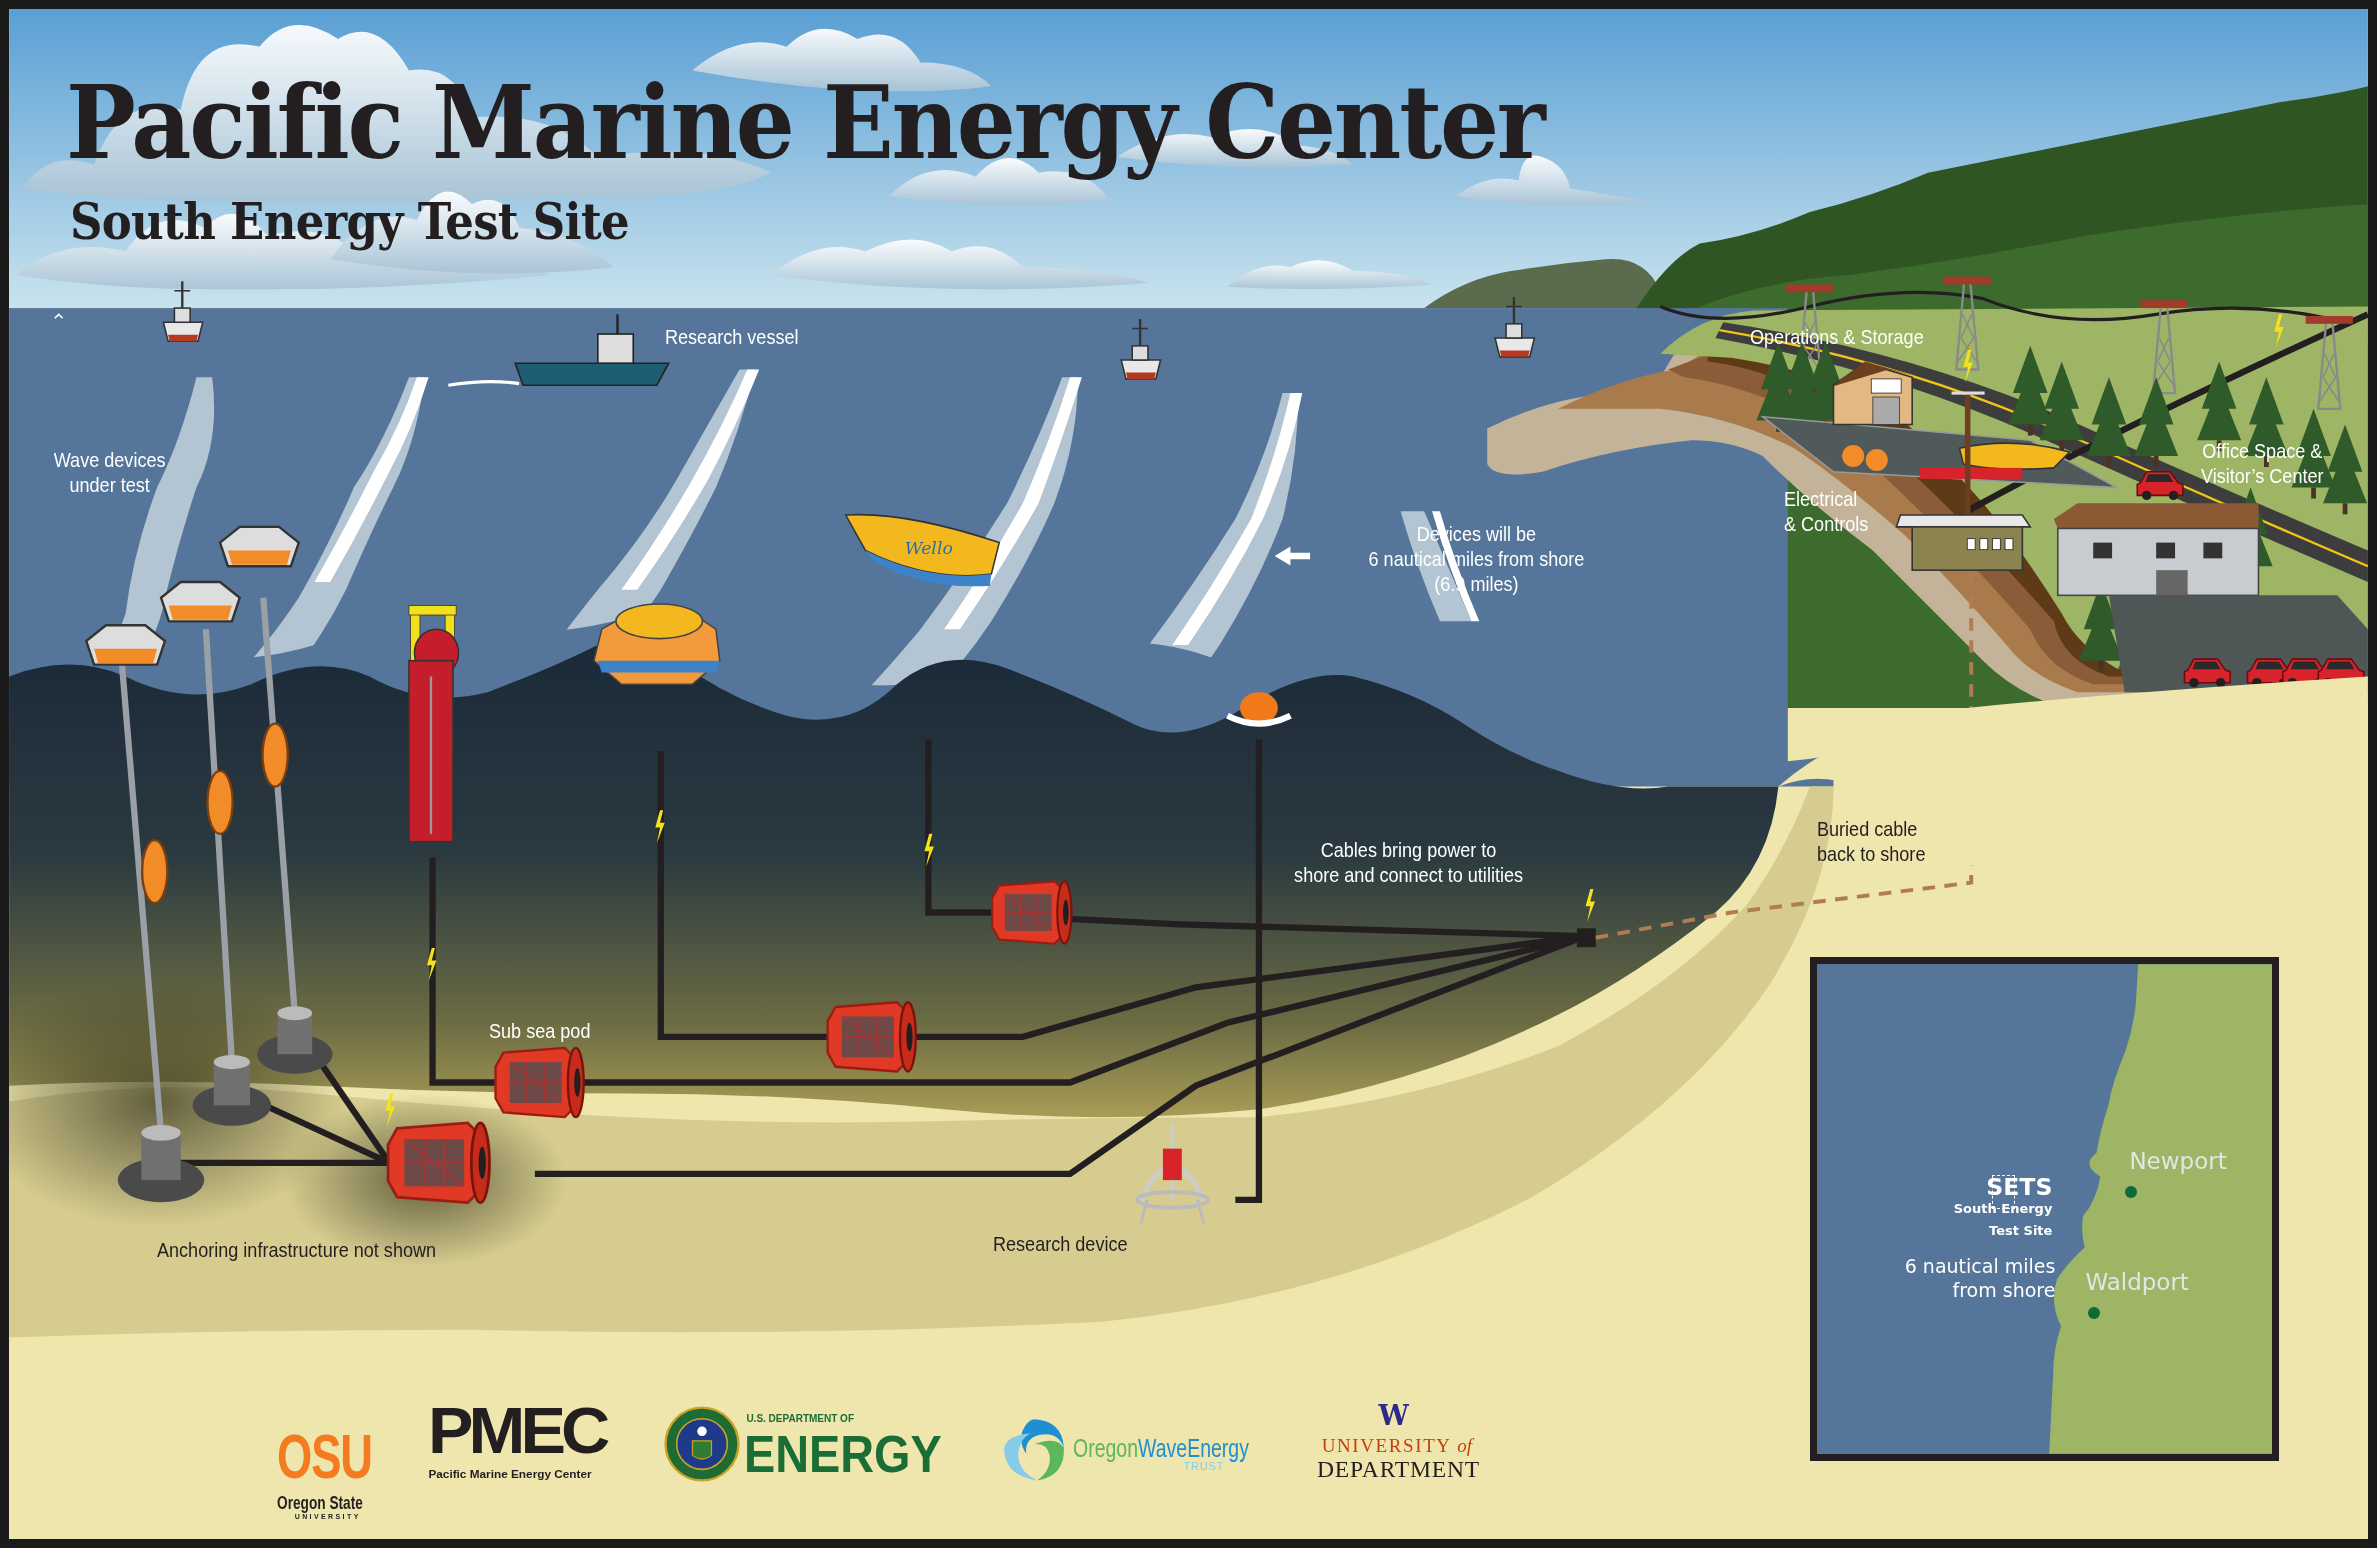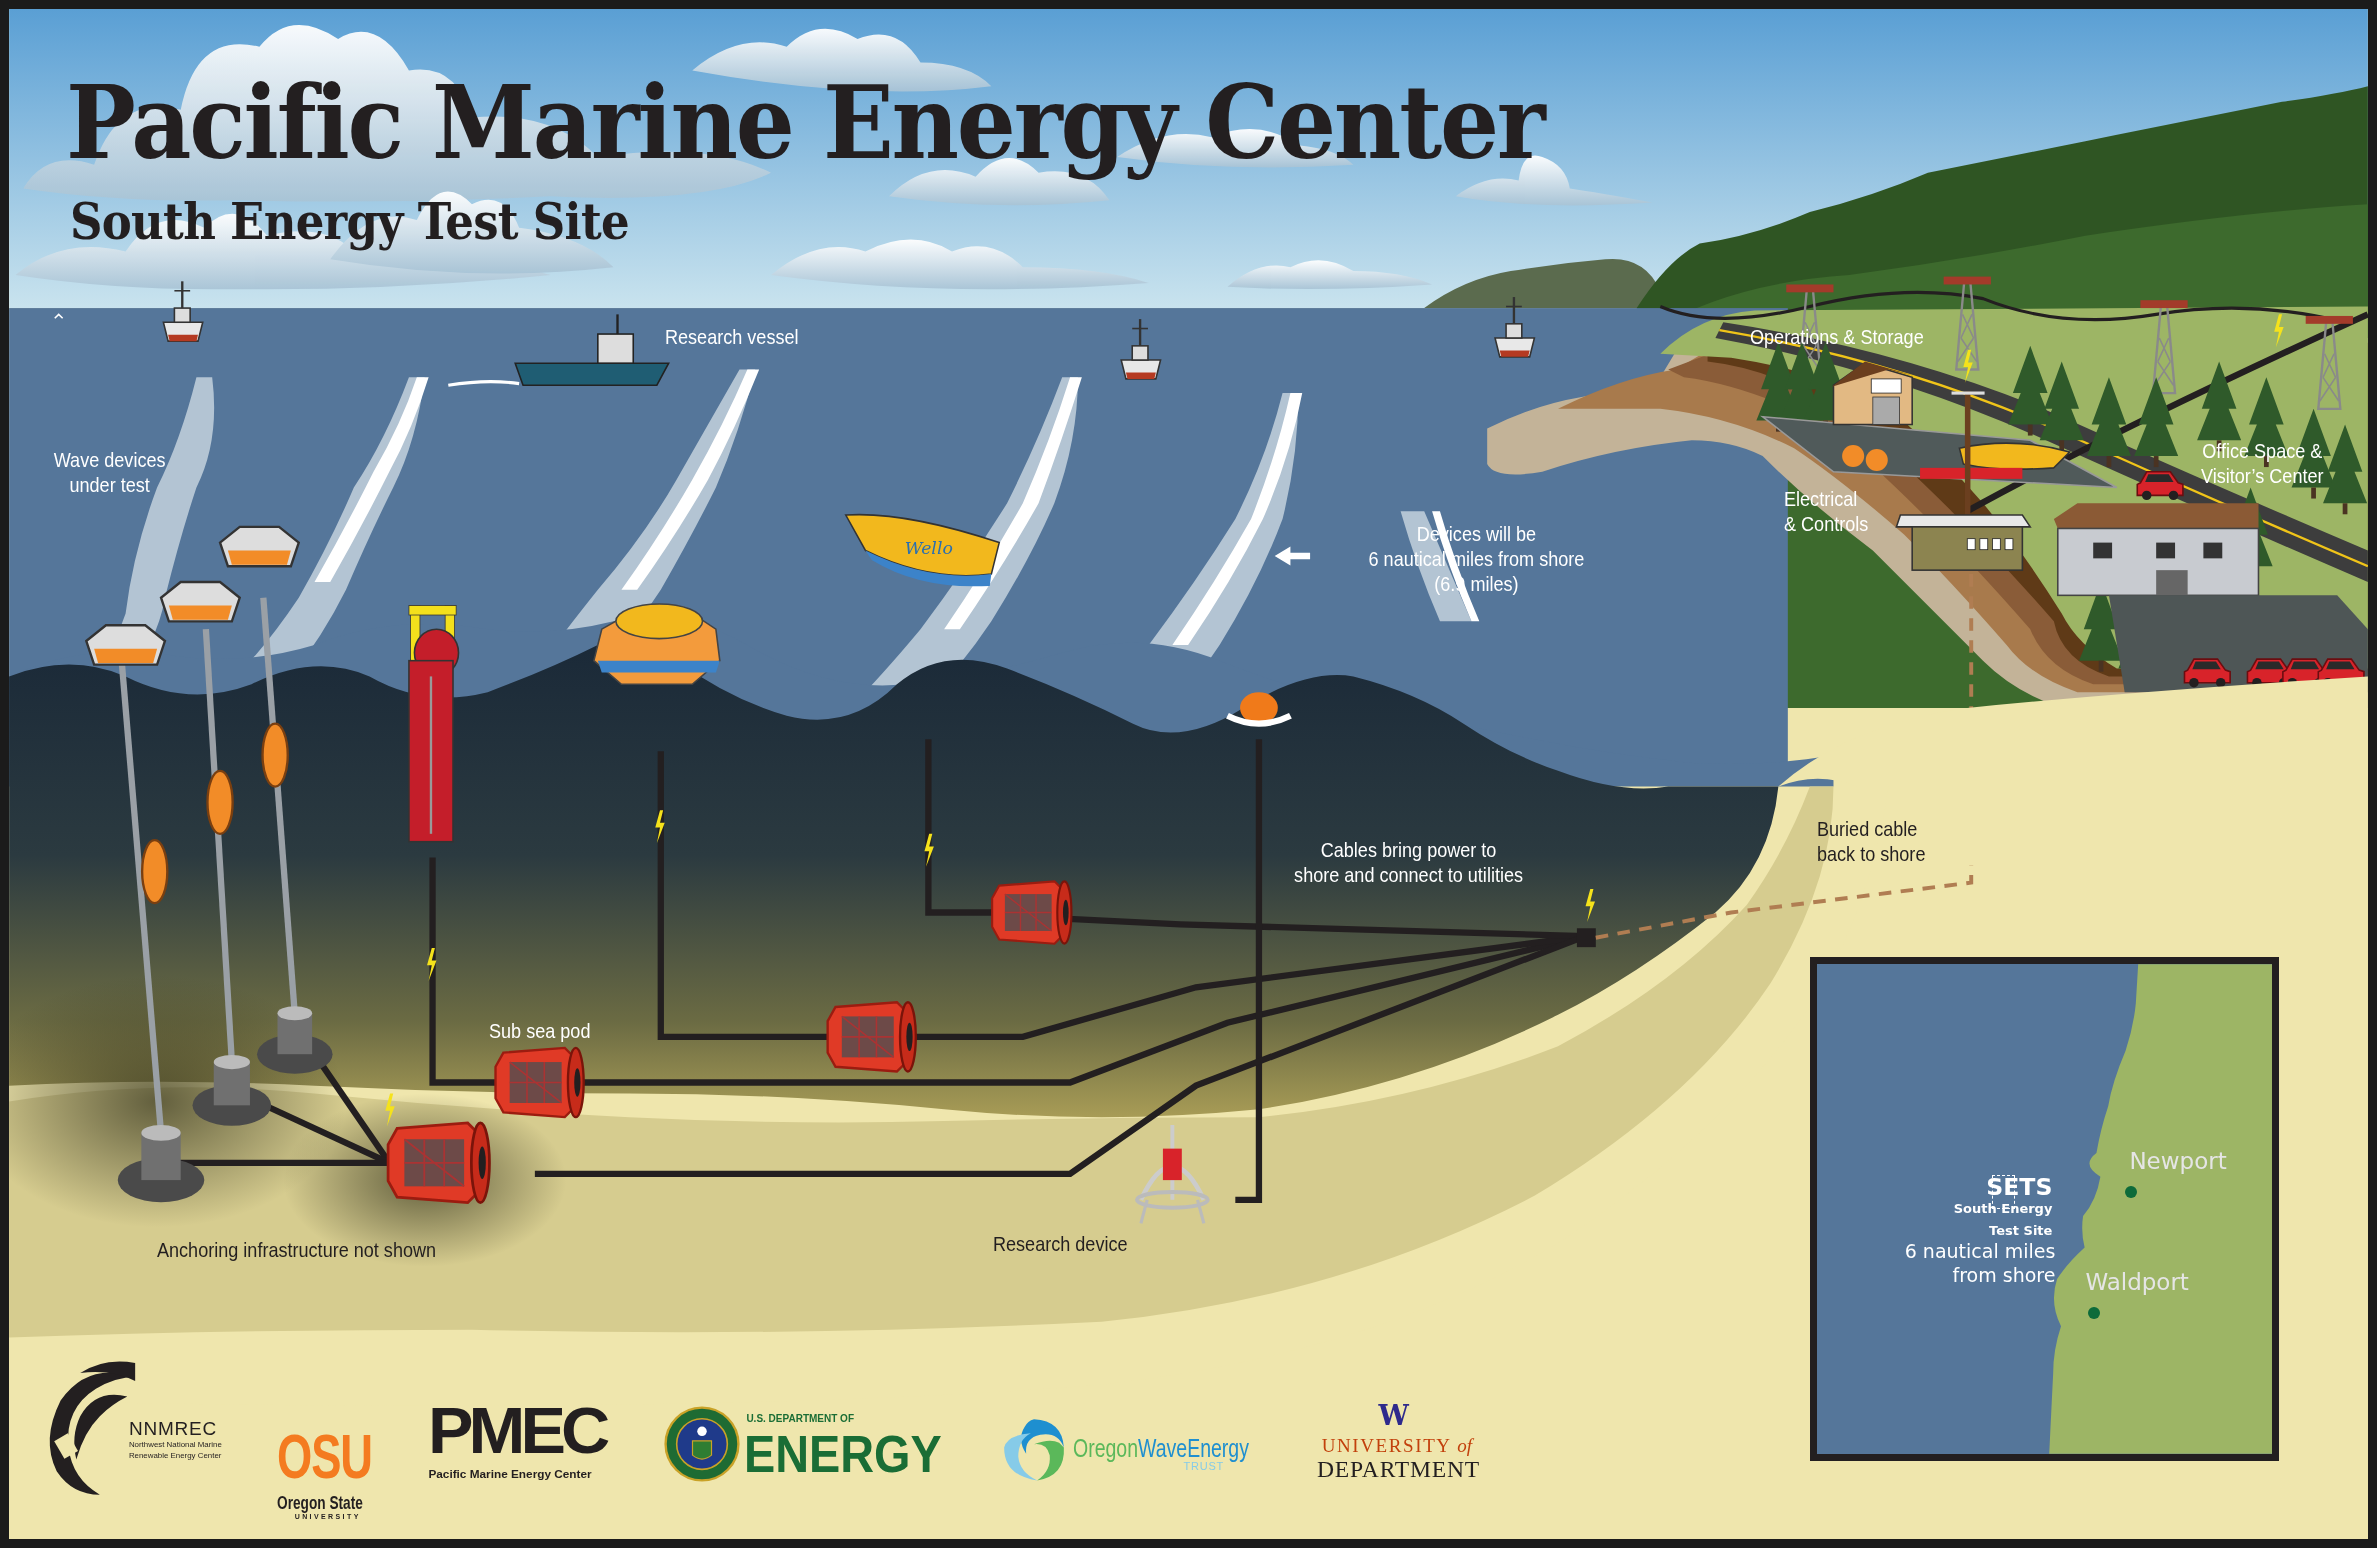--- a/index.html
+++ b/index.html
@@ -358,42 +358,31 @@
 
   <div id="inset">
     <svg width="455" height="490" viewBox="0 0 578 622">
       <path d="M408,0 L578,0 L578,622 L295,622 Q298,560 300,520 Q300,490 310,460 Q295,430 305,400 Q318,380 340,360 Q335,340 338,320 Q355,300 360,270 Q335,255 355,240 Q360,210 370,180 Q375,150 392,110 Q402,80 405,50 Z" fill="#9db565"></path>
     </svg>
     <div class="inset-txt" style="right:220px;top:209px;font-size:23.6px;font-weight:bold;margin-left:20px;">SETS</div>
     <div class="inset-txt" style="right:220px;top:234px;font-size:13px;font-weight:bold;line-height:22px;">
       <div>South Energy</div>
       <div>Test Site</div>
     </div>
-    <div class="inset-txt" style="right:217px;top:276px;font-size:19px;line-height:23.6px;">
+    <div class="inset-txt" style="right:217px;top:291px;font-size:19px;line-height:23.6px;">
       <div>6 nautical miles</div>
       <div>from shore</div>
     </div>
     <div style="position:absolute;left:175px;top:211px;width:20.5px;height:31.5px;border:1.6px dashed #fff;"></div>
     <div class="city" style="left:312px;top:184px;">Newport</div>
     <div class="dot" style="left:308px;top:222px;"></div>
     <div class="city" style="left:268px;top:305px;">Waldport</div>
     <div class="dot" style="left:271px;top:343px;"></div>
   </div>
 
-  <div class="logo" style="left:31.5px;top:1352px;width:220px;height:134px;">
-    <svg width="102" height="134" viewBox="0 0 130 170" style="position:absolute;left:0;top:0;">
-      <path d="M120,20 Q60,0 25,50 Q0,100 20,140 Q40,170 75,170 Q40,150 35,110 Q30,60 70,35 Q95,20 120,20 Z" fill="#231f20"></path>
-      <path d="M110,45 Q70,35 50,70 Q38,95 45,125 Q55,90 75,70 Q90,55 110,45 Z" fill="#231f20"></path>
-      <path d="M120,2 Q80,-5 50,15 Q90,10 120,25 Z" fill="#231f20"></path>
-      <rect x="22" y="95" width="20" height="26" fill="#efe6ad" transform="rotate(-30 32 108)"></rect>
-    </svg>
-    <div class="nn-txt" style="left:88px;top:57px;font-size:19px;letter-spacing:0.8px;">NNMREC</div>
-    <div class="nn-txt" style="left:88px;top:79px;font-size:7.9px;">Northwest National Marine</div>
-    <div class="nn-txt" style="left:88px;top:90px;font-size:7.9px;">Renewable Energy Center</div>
-  </div>
 
   <div class="logo" style="left:268px;top:1416px;width:110px;height:106px;">
     <div style="position:absolute;left:0;top:-4.7px;font-family:'Liberation Sans',sans-serif;font-weight:bold;font-size:63px;line-height:71px;color:#f47b20;transform:scaleX(0.72);transform-origin:left top;letter-spacing:-1.6px;">OSU</div>
     <div style="position:absolute;left:0;top:67px;font-family:'Liberation Sans',sans-serif;font-weight:bold;font-size:19px;color:#231f20;transform:scaleX(0.72);transform-origin:left top;white-space:nowrap;">Oregon State</div>
     <div style="position:absolute;left:17.3px;top:88px;font-family:'Liberation Sans',sans-serif;font-weight:bold;font-size:7px;letter-spacing:2.4px;color:#231f20;">UNIVERSITY</div>
   </div>
 
   <div class="logo" style="left:419px;top:1393px;width:220px;height:87px;">
     <div style="position:absolute;left:0;top:-7.9px;font-family:'Liberation Sans',sans-serif;font-weight:bold;font-size:65px;line-height:71px;letter-spacing:-4.7px;color:#231f20;transform:scaleX(1.05);transform-origin:left top;">PMEC</div>
     <div style="position:absolute;left:0;top:65px;font-family:'Liberation Sans',sans-serif;font-weight:bold;font-size:11.8px;color:#231f20;white-space:nowrap;">Pacific Marine Energy Center</div>

